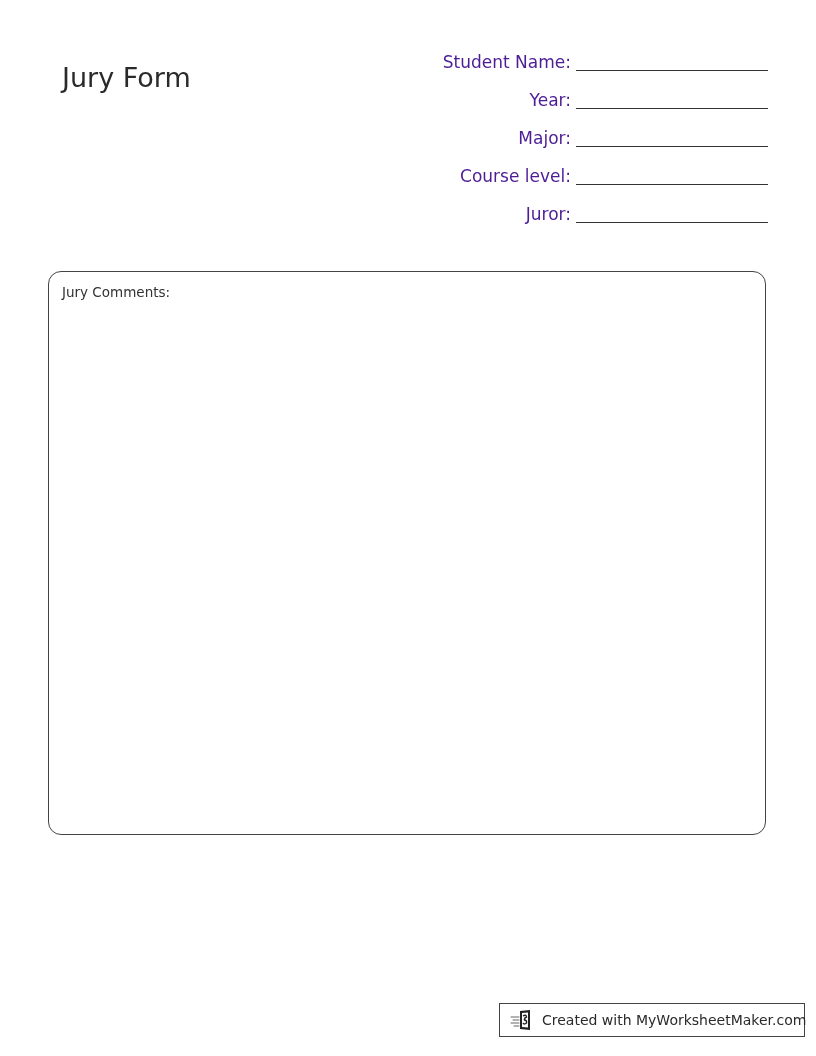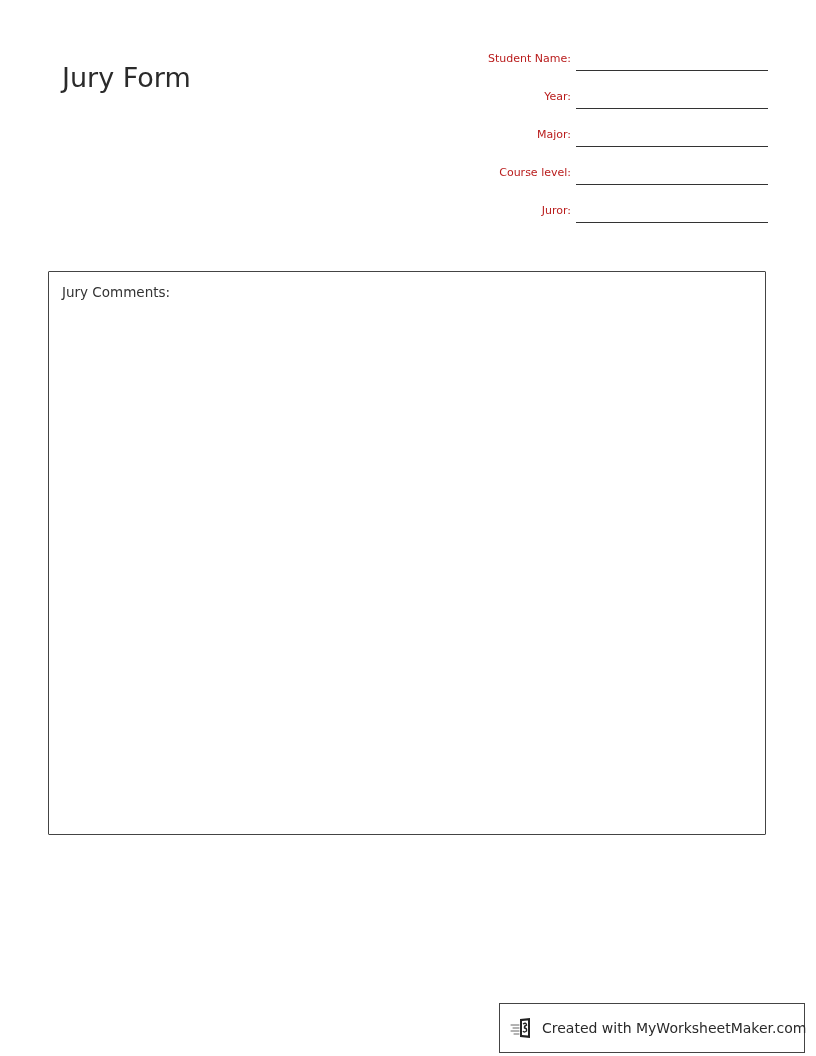--- a/index.html
+++ b/index.html
@@ -35,56 +35,56 @@
     .field-row {
       position: absolute;
       left: 0;
       width: 328px;
       height: 24px;
     }
     .field-label {
       position: absolute;
       right: 197px;
       top: 4px;
-      font-size: 11px;
-      color: #b91c1c;
+      font-size: 17px;
+      color: #4c1d95;
       white-space: nowrap;
     }
     .field-line {
       position: absolute;
       left: 136px;
       top: 22px;
       width: 192px;
       height: 0;
       border-bottom: 1.2px solid #333333;
       background: transparent;
     }
     .comments-box {
       position: absolute;
       left: 48px;
       top: 271px;
       width: 718px;
       height: 564px;
       border: 1.3px solid #444444;
-      border-radius: 1px;
+      border-radius: 13px;
       box-sizing: border-box;
     }
     .comments-label {
       position: absolute;
       left: 13px;
       top: 12px;
       font-size: 13.5px;
       color: #333333;
     }
     .footer-badge {
       position: absolute;
       left: 499px;
       top: 1003px;
       width: 306px;
-      height: 50px;
+      height: 34px;
       border: 1.3px solid #444444;
       box-sizing: border-box;
       display: flex;
       align-items: center;
       padding-left: 10px;
       background: #ffffff;
     }
     .logo-icon {
       width: 26px;
       height: 24px;

